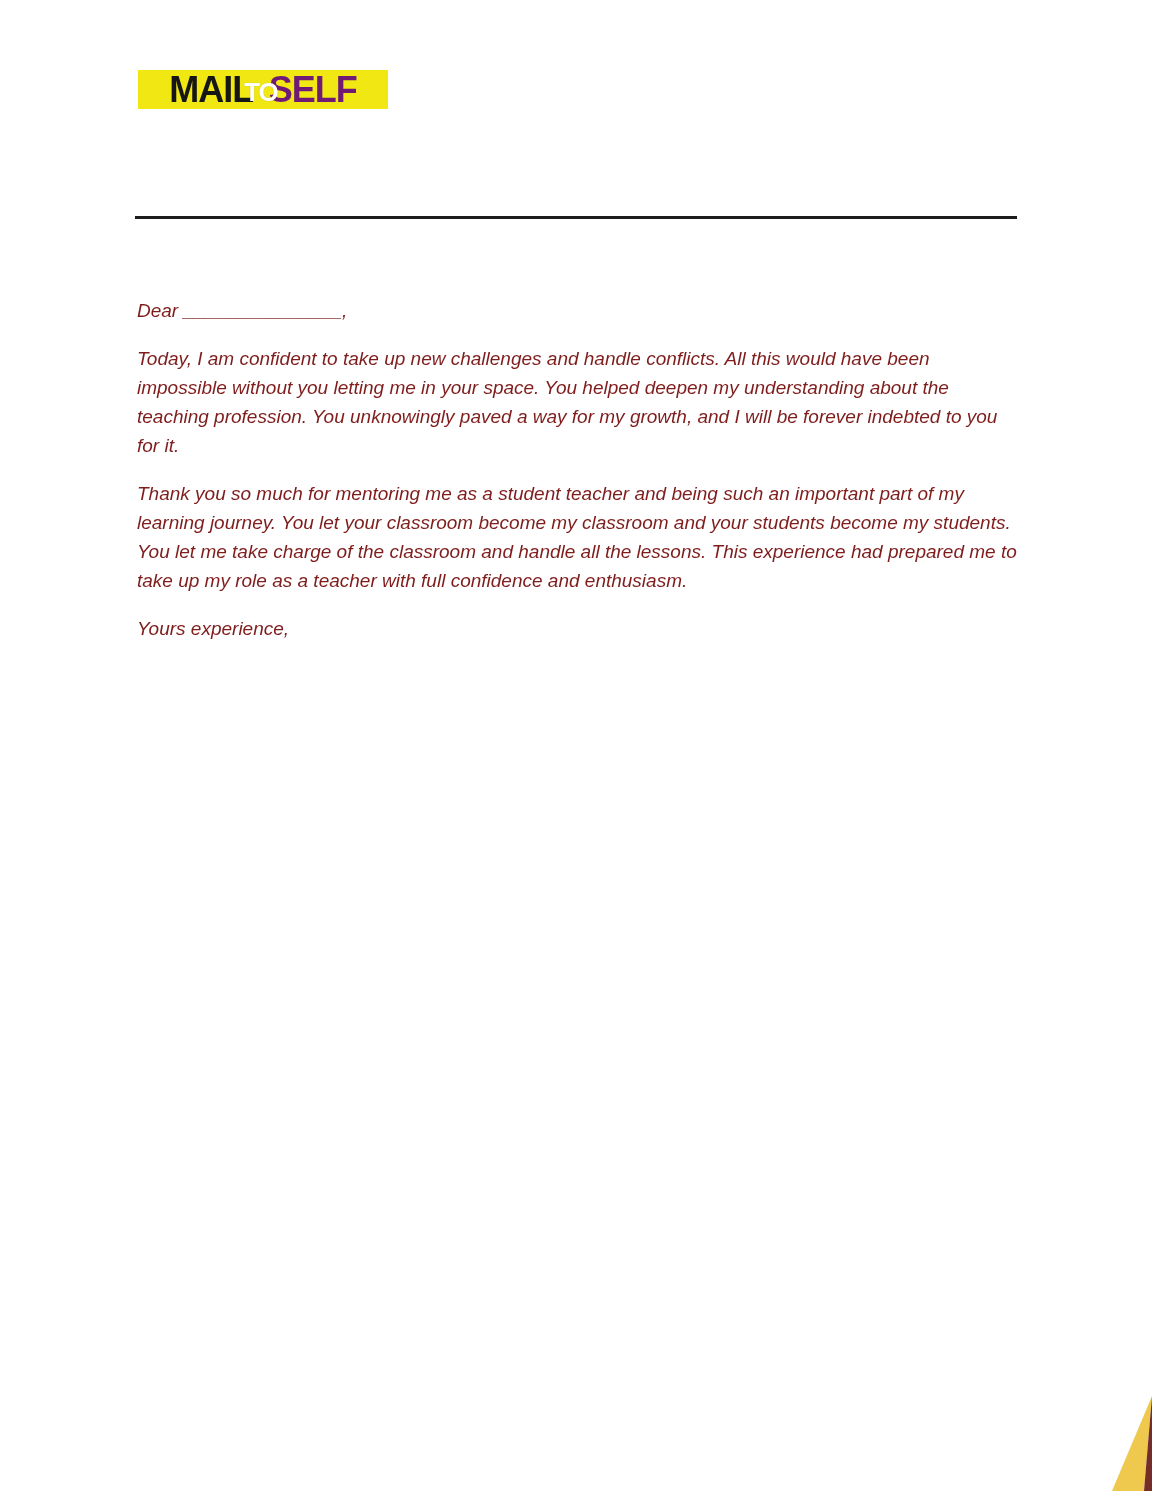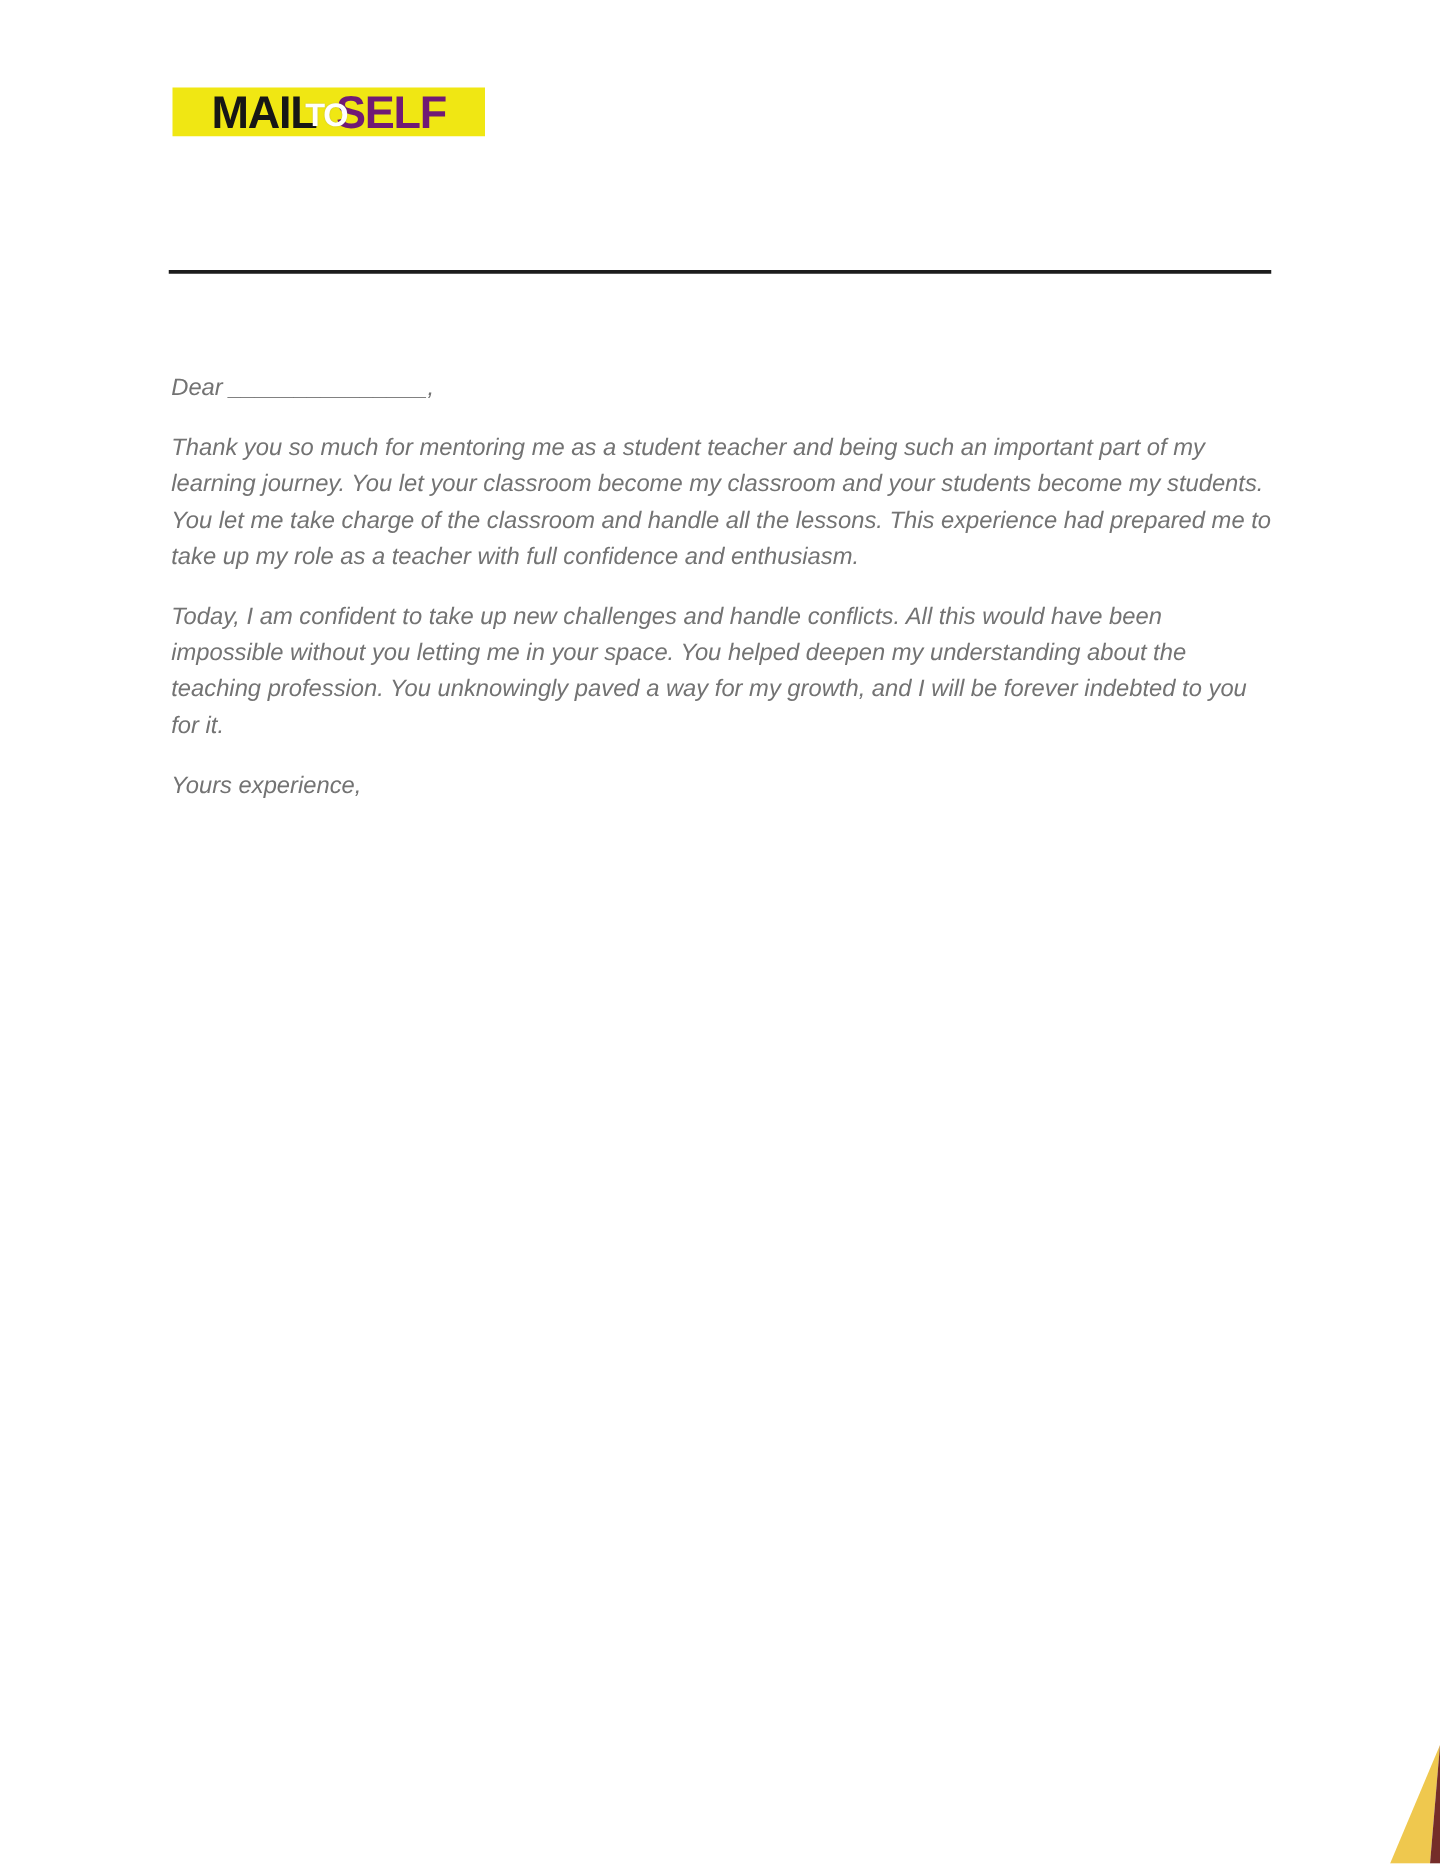--- a/index.html
+++ b/index.html
@@ -81,24 +81,24 @@
 <div class="page">
 
   <div class="logo" style="background-color: rgb(240, 231, 19);">
     <span class="logo-word" style="color: rgb(22, 22, 22);">MAIL</span>
     <span class="logo-to" style="color: rgb(255, 255, 255);">TO</span>
     <span class="logo-word" style="color: #701a75;">SELF</span>
   </div>
 
   <hr class="divider" style="background-color: rgb(28, 28, 28);">
 
-  <main class="letter" style="color: #737373;">
+  <main class="letter" style="color: #7f1d1d;">
     <p>Dear _______________,</p>
+    <p>Today, I am confident to take up new challenges and handle conflicts. All this would have been impossible without you letting me in your space. You helped deepen my understanding about the teaching profession. You unknowingly paved a way for my growth, and I will be forever indebted to you for it.</p>
     <p>Thank you so much for mentoring me as a student teacher and being such an important part of my learning journey. You let your classroom become my classroom and your students become my students. You let me take charge of the classroom and handle all the lessons. This experience had prepared me to take up my role as a teacher with full confidence and enthusiasm.</p>
-    <p>Today, I am confident to take up new challenges and handle conflicts. All this would have been impossible without you letting me in your space. You helped deepen my understanding about the teaching profession. You unknowingly paved a way for my growth, and I will be forever indebted to you for it.</p>
     <p>Yours experience,</p>
   </main>
 
   <svg class="corner-decoration" viewBox="0 0 60 100" preserveAspectRatio="none">
     <polygon points="60,5 20,100 52,100" fill="#EFC84E"></polygon>
     <polygon points="60,5 52,100 60,100" fill="#752D29"></polygon>
   </svg>
 
 </div>
 

